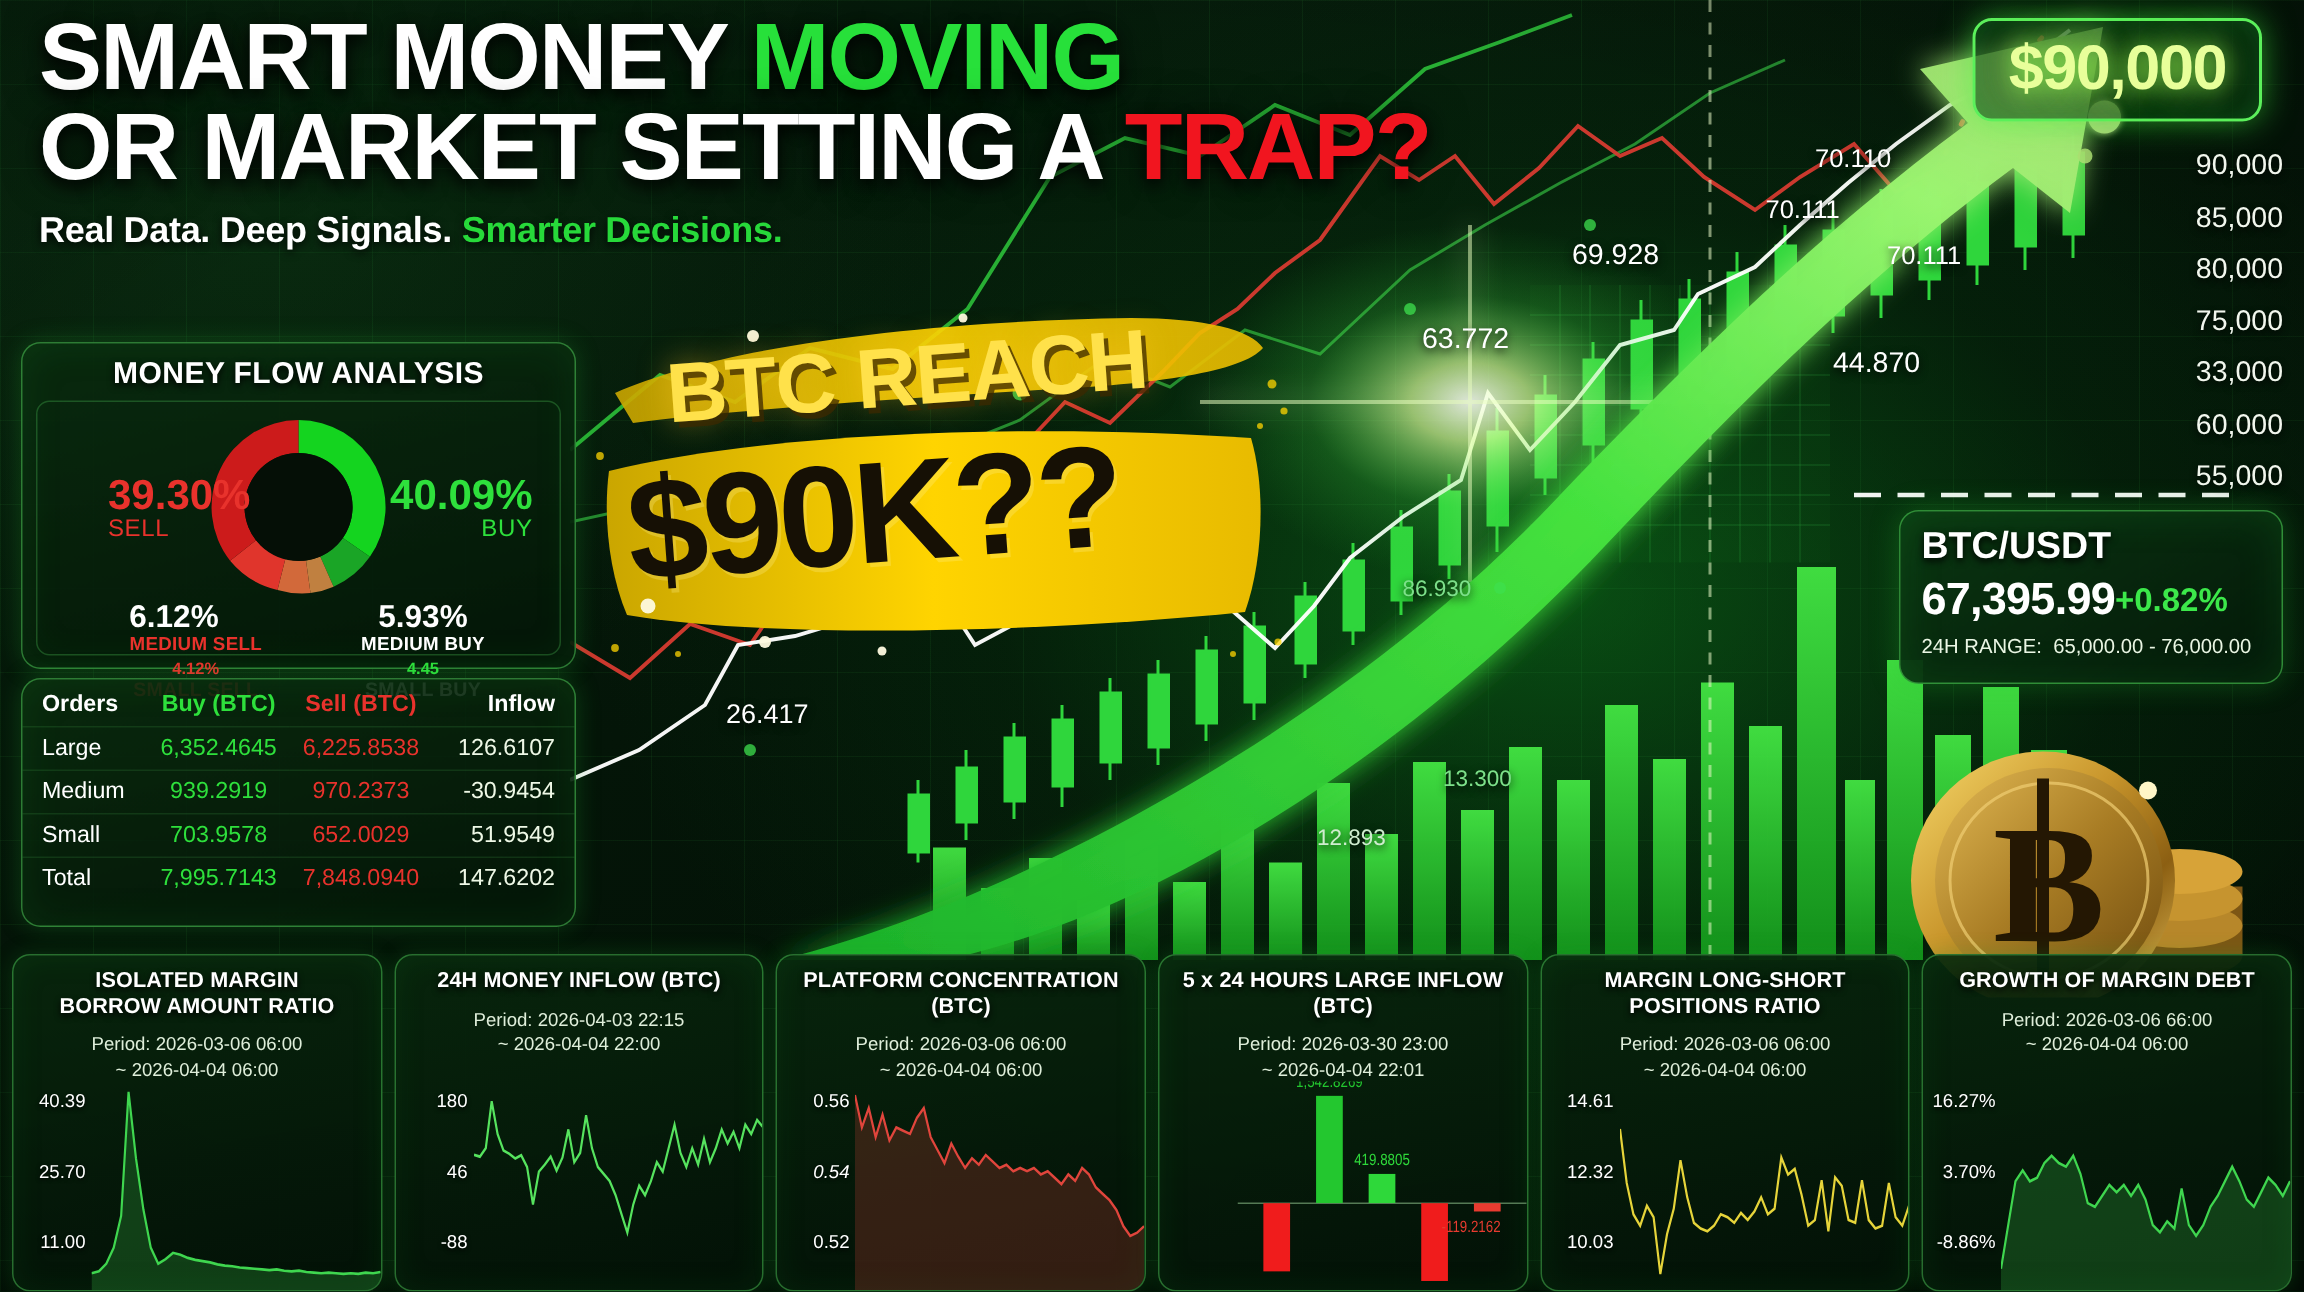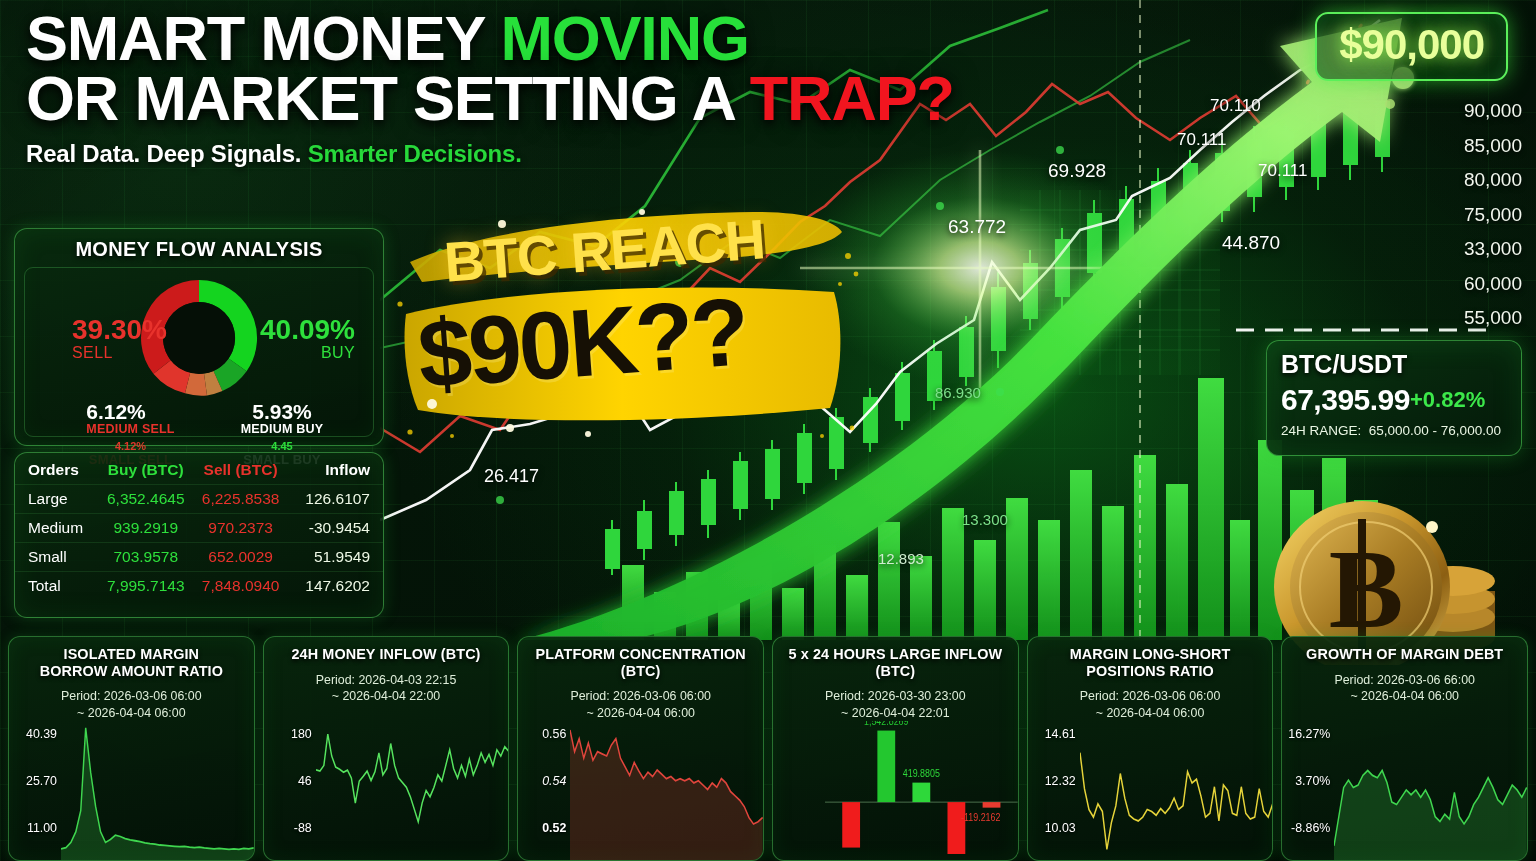--- a/index.html
+++ b/index.html
@@ -501,21 +501,21 @@
         </div>
       </div>
     </div>
     <div class="panel">
       <div class="p-title"><span>PLATFORM CONCENTRATION (BTC)</span></div>
       <div class="p-period">Period: 2026-03-06 06:00<br>~ 2026-04-04 06:00</div>
       <div class="p-plot">
         <div class="p-ticks">
           <span style="top: 4%; text-align: center;">0.56</span>
           <span style="top: 38%; font-style: italic;">0.54</span>
-          <span style="top: 72%; font-weight: bold;">0.52</span>
+          <span style="top: 72%;">0.52</span>
         </div>
         <div class="p-svg">
           <svg viewBox="0 0 238 141" preserveAspectRatio="none">
             <path d="M0.00 9.19 L5.67 31.09 L11.33 17.95 L17.00 37.66 L22.67 22.33 L28.33 39.84 L34.00 31.09 L39.67 33.28 L45.33 35.47 L51.00 24.52 L56.67 17.95 L62.33 37.66 L68.00 46.41 L73.67 55.17 L79.33 42.03 L85.00 50.79 L90.67 58.46 L96.33 51.89 L102.00 56.27 L107.67 49.70 L113.33 54.08 L119.00 58.46 L124.67 56.27 L130.33 60.65 L136.00 58.46 L141.67 60.65 L147.33 58.46 L153.00 62.84 L158.67 60.65 L164.33 65.03 L170.00 69.41 L175.67 62.84 L181.33 67.22 L187.00 58.46 L192.67 62.84 L198.33 71.59 L204.00 75.97 L209.67 80.35 L215.33 86.92 L221.00 97.87 L226.67 104.44 L232.33 102.25 L238.00 97.87 L238 141 L0 141 Z" fill="#e0453c" fill-opacity=".22"></path>
             <path d="M0.00 9.19 L5.67 31.09 L11.33 17.95 L17.00 37.66 L22.67 22.33 L28.33 39.84 L34.00 31.09 L39.67 33.28 L45.33 35.47 L51.00 24.52 L56.67 17.95 L62.33 37.66 L68.00 46.41 L73.67 55.17 L79.33 42.03 L85.00 50.79 L90.67 58.46 L96.33 51.89 L102.00 56.27 L107.67 49.70 L113.33 54.08 L119.00 58.46 L124.67 56.27 L130.33 60.65 L136.00 58.46 L141.67 60.65 L147.33 58.46 L153.00 62.84 L158.67 60.65 L164.33 65.03 L170.00 69.41 L175.67 62.84 L181.33 67.22 L187.00 58.46 L192.67 62.84 L198.33 71.59 L204.00 75.97 L209.67 80.35 L215.33 86.92 L221.00 97.87 L226.67 104.44 L232.33 102.25 L238.00 97.87" fill="none" stroke="#e0453c" stroke-width="1.8"></path>
           </svg>
         </div>
       </div>
     </div>
     <div class="panel">

